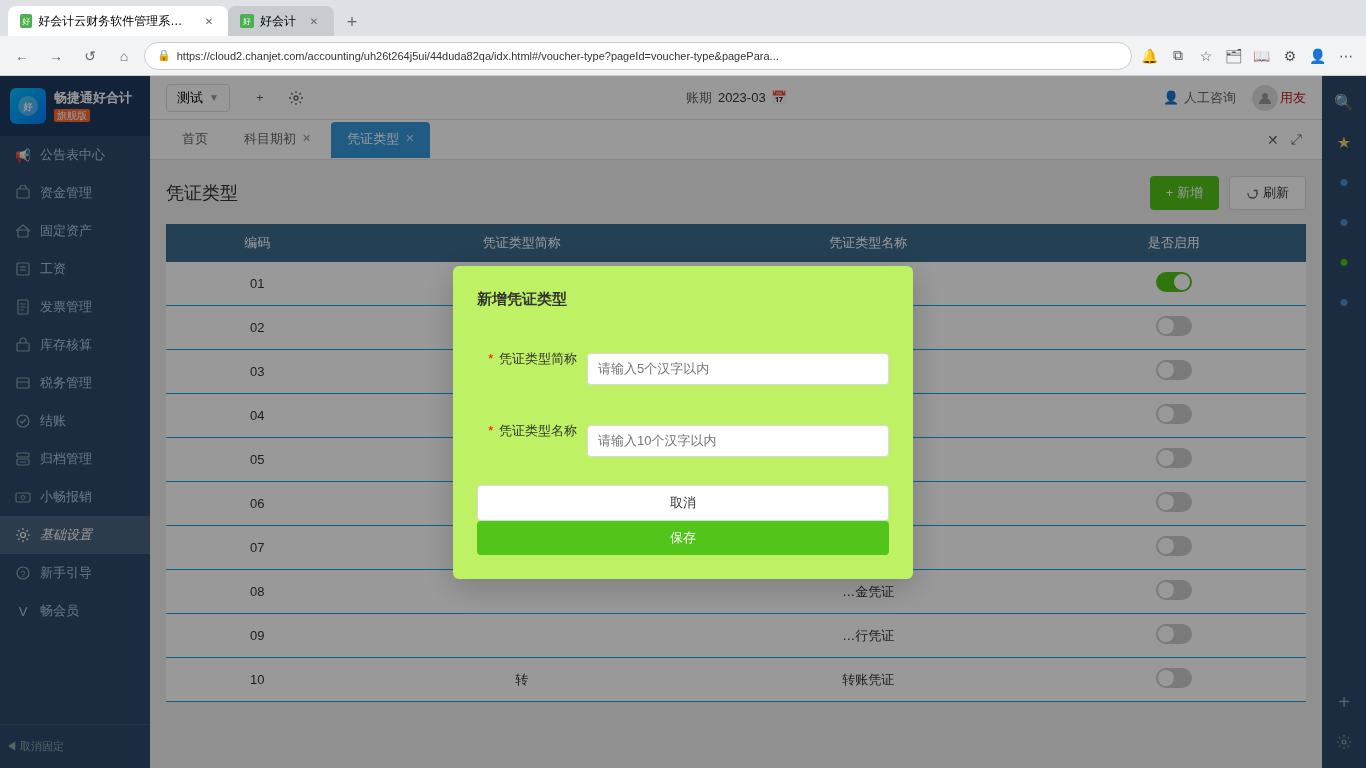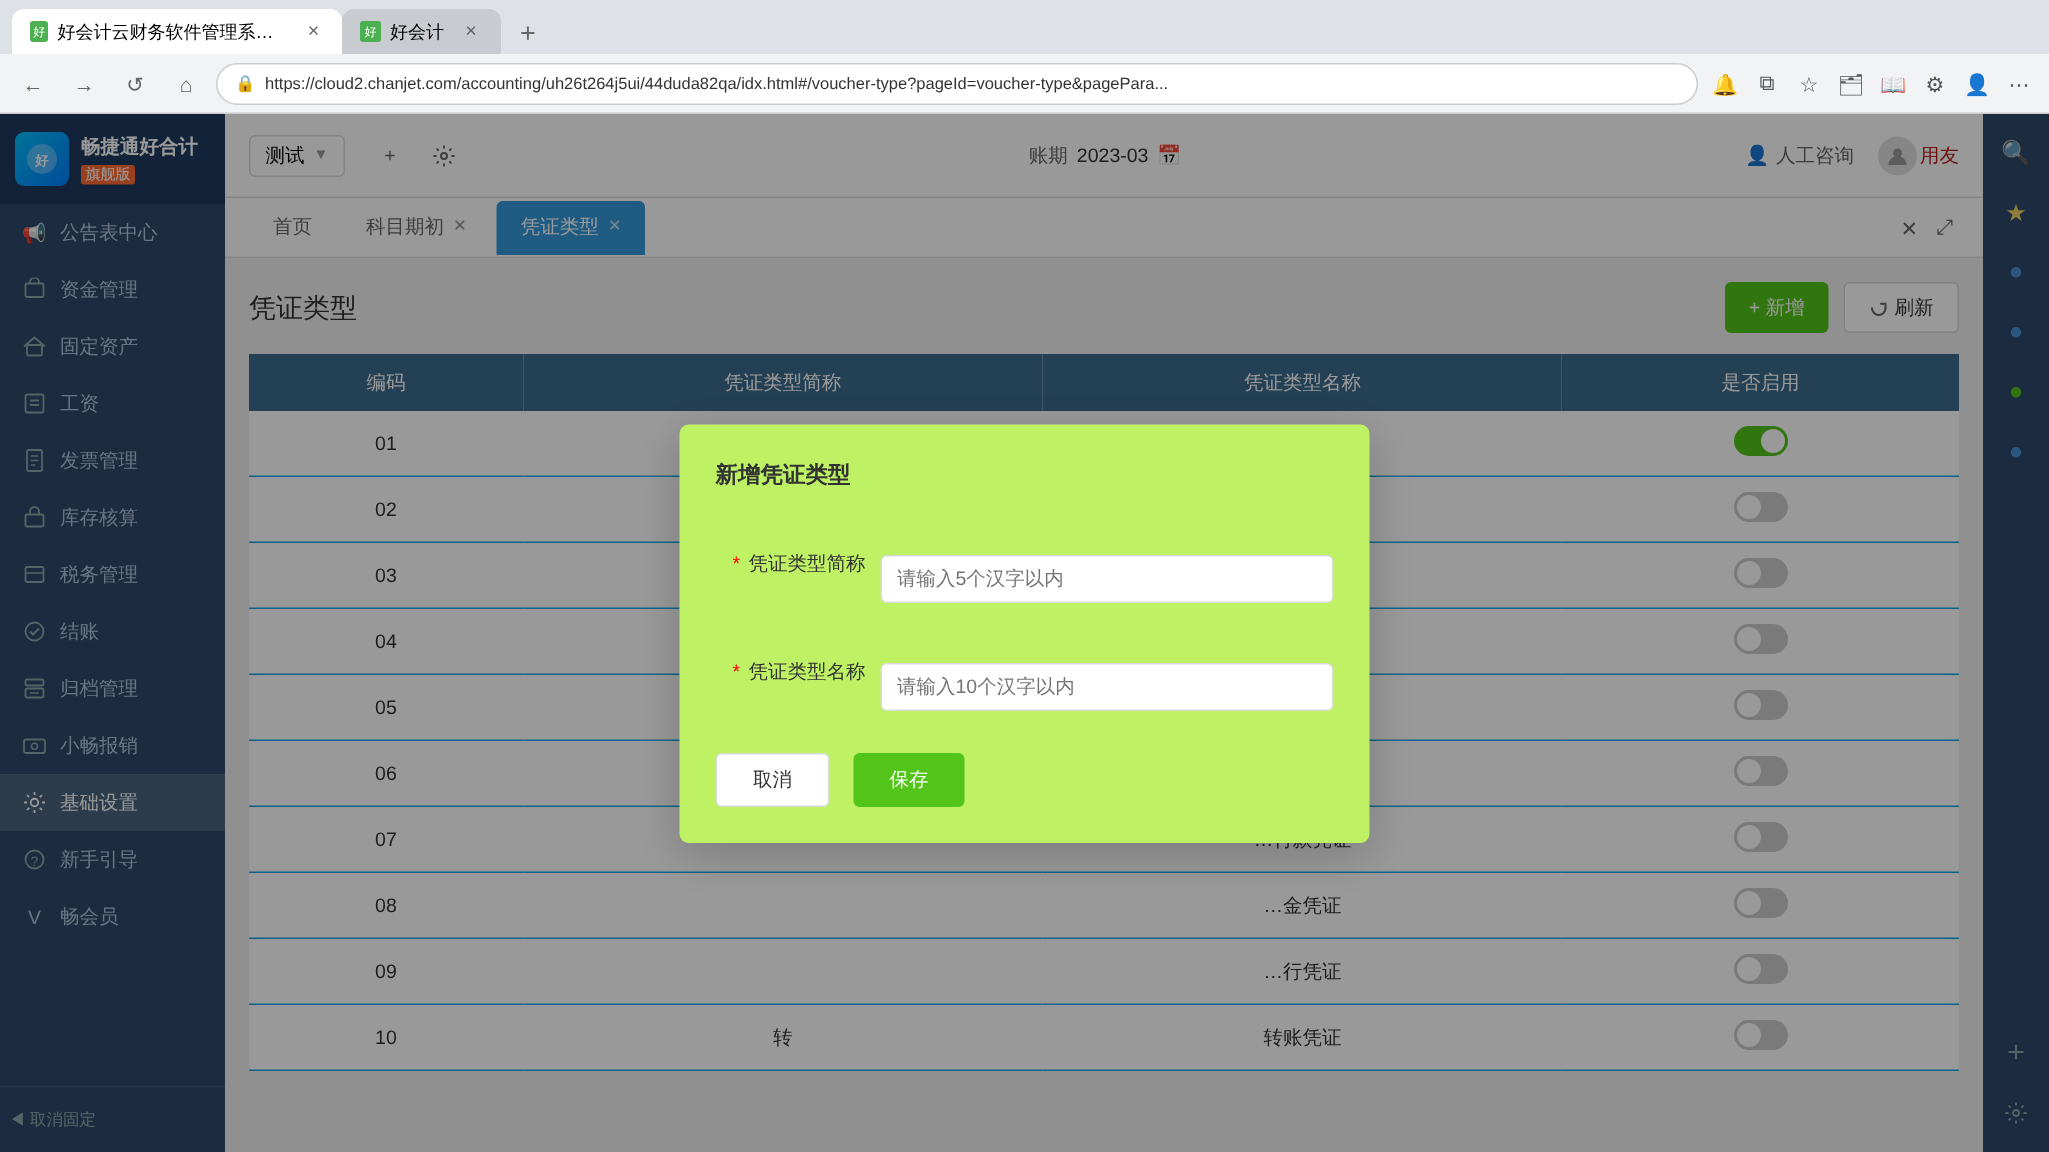--- a/index.html
+++ b/index.html
@@ -24,26 +24,26 @@
 
     
     .app-container { display: flex; height: calc(768px - 76px); }
 
     
     .sidebar { width: 150px; background: #2d4a6b; display: flex; flex-direction: column; color: #fff; overflow-y: auto; flex-shrink: 0; }
     .sidebar-logo { padding: 12px 10px; background: #1e3a5f; display: flex; align-items: center; gap: 8px; }
     .sidebar-logo-icon { width: 36px; height: 36px; background: linear-gradient(135deg, #00c0ff, #0080ff); border-radius: 6px; display: flex; align-items: center; justify-content: center; color: white; font-size: 10px; font-weight: bold; }
     .sidebar-logo-badge { font-size: 10px; background: #ff6b35; color: white; border-radius: 2px; padding: 1px 3px; }
     .sidebar-item { display: flex; align-items: center; padding: 10px 14px; gap: 8px; color: #b0c4de; font-size: 13px; cursor: pointer; }
-    .sidebar-item.active { background: rgba(255,255,255,0.15); color: #fff; }
+    .sidebar-item.active { background: rgba(255,255,255,0.15); color: #fff; font-style: italic; }
     .sidebar-icon { width: 18px; height: 18px; display: flex; align-items: center; justify-content: center; flex-shrink: 0; }
     .sidebar-cancel-pin { display: flex; align-items: center; gap: 6px; color: #8aa; font-size: 11px; cursor: pointer; padding: 6px; }
 
     
-    .top-bar { height: 56px; background: #fff; border-bottom: 1px solid #e0e0e0; display: flex; align-items: center; padding: 0 16px; gap: 12px; }
+    .top-bar { height: 44px; background: #fff; border-bottom: 1px solid #e0e0e0; display: flex; align-items: center; padding: 0 16px; gap: 12px; }
     .workspace-selector { display: flex; align-items: center; gap: 6px; border: 1px solid #ddd; border-radius: 4px; padding: 4px 10px; cursor: pointer; font-size: 13px; }
     .workspace-selector .chevron { color: #999; font-size: 10px; }
     .top-bar-actions { display: flex; align-items: center; gap: 8px; margin-left: 4px; }
     .top-bar-btn { width: 28px; height: 28px; display: flex; align-items: center; justify-content: center; color: #666; cursor: pointer; border-radius: 4px; }
     .period-info { display: flex; align-items: center; gap: 6px; font-size: 13px; color: #333; margin-left: auto; }
     .period-label { color: #666; }
     .period-value { color: #333; font-weight: 500; }
     .top-bar-right { display: flex; align-items: center; gap: 16px; margin-left: auto; }
     .consult-btn { display: flex; align-items: center; gap: 4px; color: #666; font-size: 13px; cursor: pointer; }
     .user-info { display: flex; align-items: center; gap: 2px; color: #b91c1c; font-size: 13px; cursor: pointer; }
@@ -77,21 +77,21 @@
     .toggle.on::after { left: 18px; }
 
     
     .modal-overlay { position: fixed; top: 76px; left: 0; right: 0; bottom: 0; background: rgba(0,0,0,0.4); display: flex; align-items: center; justify-content: center; z-index: 1000; }
     .modal { background: #bef264; border-radius: 6px; padding: 24px; width: 460px; box-shadow: 0 8px 32px rgba(0,0,0,0.2); }
     .modal-title { font-size: 15px; font-weight: 600; color: #333; margin-bottom: 24px; }
     .form-row { display: flex; align-items: center; margin-bottom: 20px; }
     .form-label { width: 110px; font-size: 13px; color: #333; text-align: right; padding-right: 10px; flex-shrink: 0; }
     .form-label .required { color: #f00; margin-right: 2px; }
     .form-input { flex: 1; height: 32px; border: 1px solid #d9d9d9; border-radius: 4px; padding: 0 10px; font-size: 13px; color: #999; outline: none; margin-top: 20px; }
-    .modal-footer { display: flex; justify-content: flex-start; gap: 16px; margin-top: 28px; }
+    .modal-footer { display: flex; justify-content: center; margin-top: 28px; flex-direction: column; }
     .btn-cancel { background: #fff; color: #333; border: 1px solid #d9d9d9; border-radius: 4px; padding: 8px 24px; font-size: 13px; cursor: pointer; }
     .btn-save { background: #52c41a; color: #fff; border: none; border-radius: 4px; padding: 8px 24px; font-size: 13px; cursor: pointer; }
 
     
     .right-panel { width: 44px; background: #2d4a6b; display: flex; flex-direction: column; align-items: center; padding: 8px 0; gap: 4px; }
     .right-panel-btn { width: 36px; height: 36px; display: flex; align-items: center; justify-content: center; color: #8aa; font-size: 16px; cursor: pointer; border-radius: 4px; }
 
     
     .sidebar::-webkit-scrollbar { width: 4px; }
     .sidebar::-webkit-scrollbar-thumb { background: rgba(255,255,255,0.2); border-radius: 2px; }

